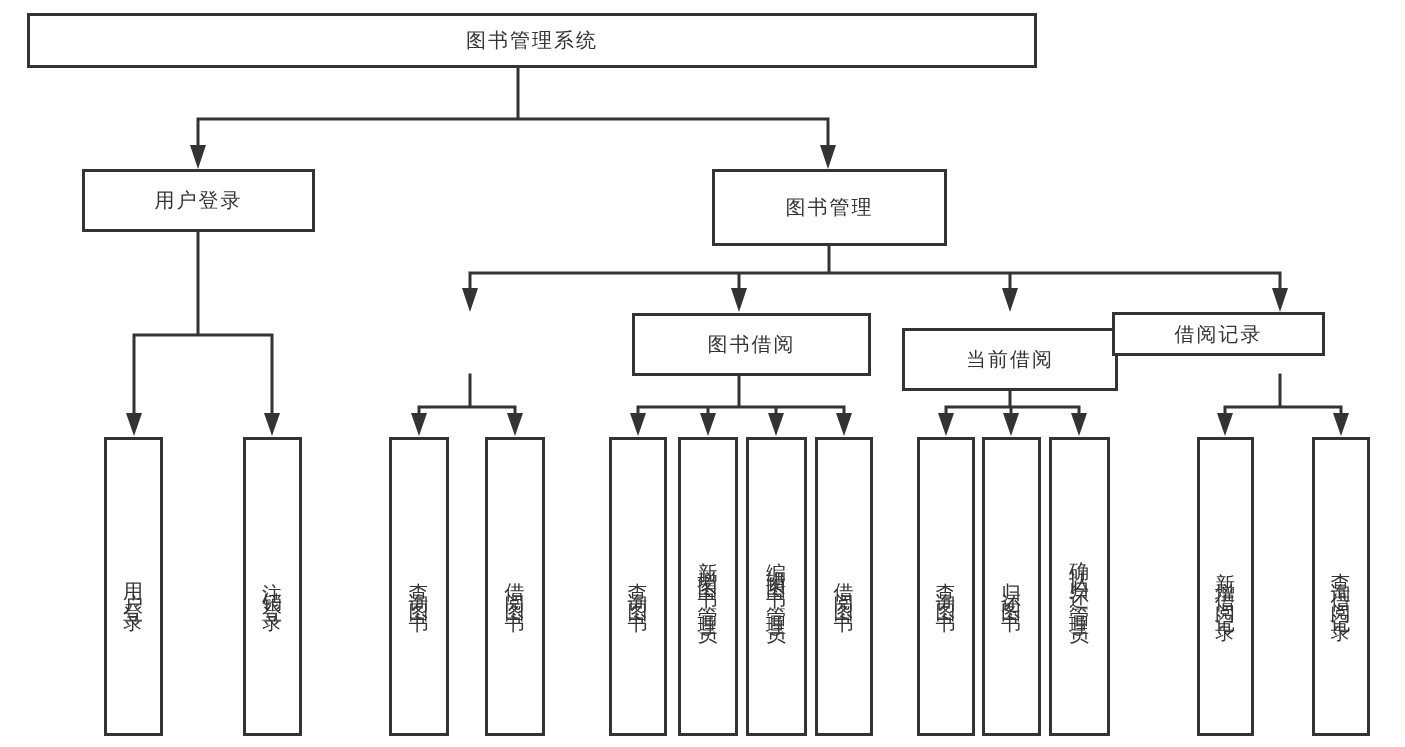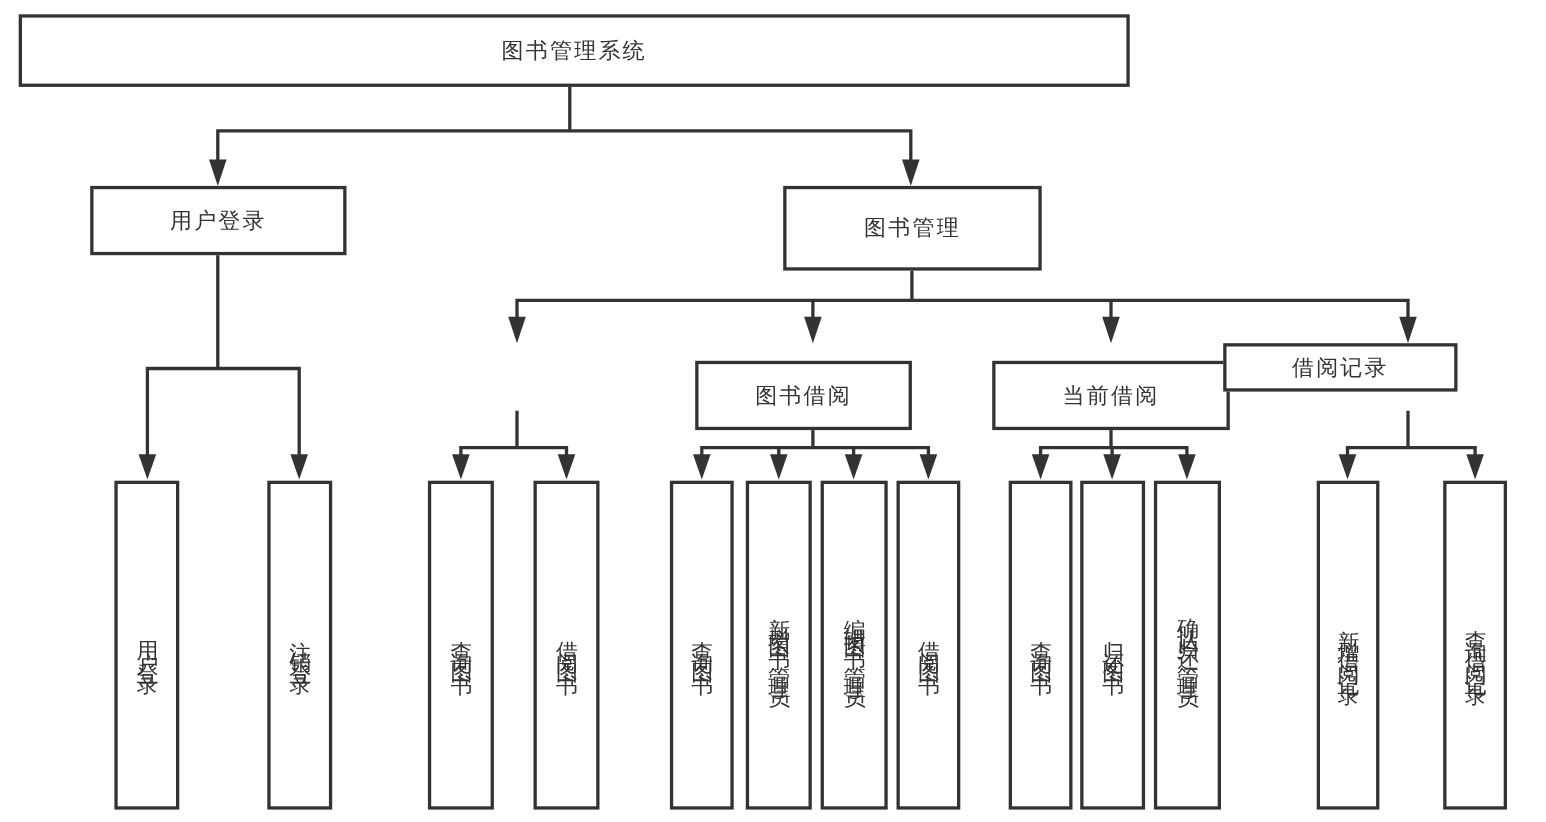--- a/index.html
+++ b/index.html
@@ -84,32 +84,32 @@
       <polygon points="768,413 784,413 776,436"></polygon>
       <polygon points="836,413 852,413 844,436"></polygon>
       <polygon points="938,413 954,413 946,436"></polygon>
       <polygon points="1003,413 1019,413 1011,436"></polygon>
       <polygon points="1071,413 1087,413 1079,436"></polygon>
       <polygon points="1217,413 1233,413 1225,436"></polygon>
       <polygon points="1333,413 1349,413 1341,436"></polygon>
     </g>
   </svg>
 
-  <div class="node hnode" style="left:17px;top:13px;width:1010px;height:66px">
+  <div class="node hnode" style="left:27px;top:13px;width:1010px;height:55px">
     <span class="lbl">图书管理系统</span>
   </div>
 
   <div class="node hnode" style="left:82px;top:169px;width:233px;height:63px">
     <span class="lbl">用户登录</span>
   </div>
   <div class="node hnode" style="left:712px;top:169px;width:235px;height:77px">
     <span class="lbl">图书管理</span>
   </div>
 
-  <div class="node hnode" style="left:632px;top:328px;width:197px;height:63px">
+  <div class="node hnode" style="left:632px;top:313px;width:239px;height:63px">
     <span class="lbl">图书借阅</span>
   </div>
   <div class="node hnode" style="left:902px;top:328px;width:216px;height:63px">
     <span class="lbl">当前借阅</span>
   </div>
   <div class="node hnode" style="left:1112px;top:312px;width:213px;height:44px">
     <span class="lbl">借阅记录</span>
   </div>
 
   <div class="node vnode" style="left:104px;top:437px;width:59px;height:299px">

